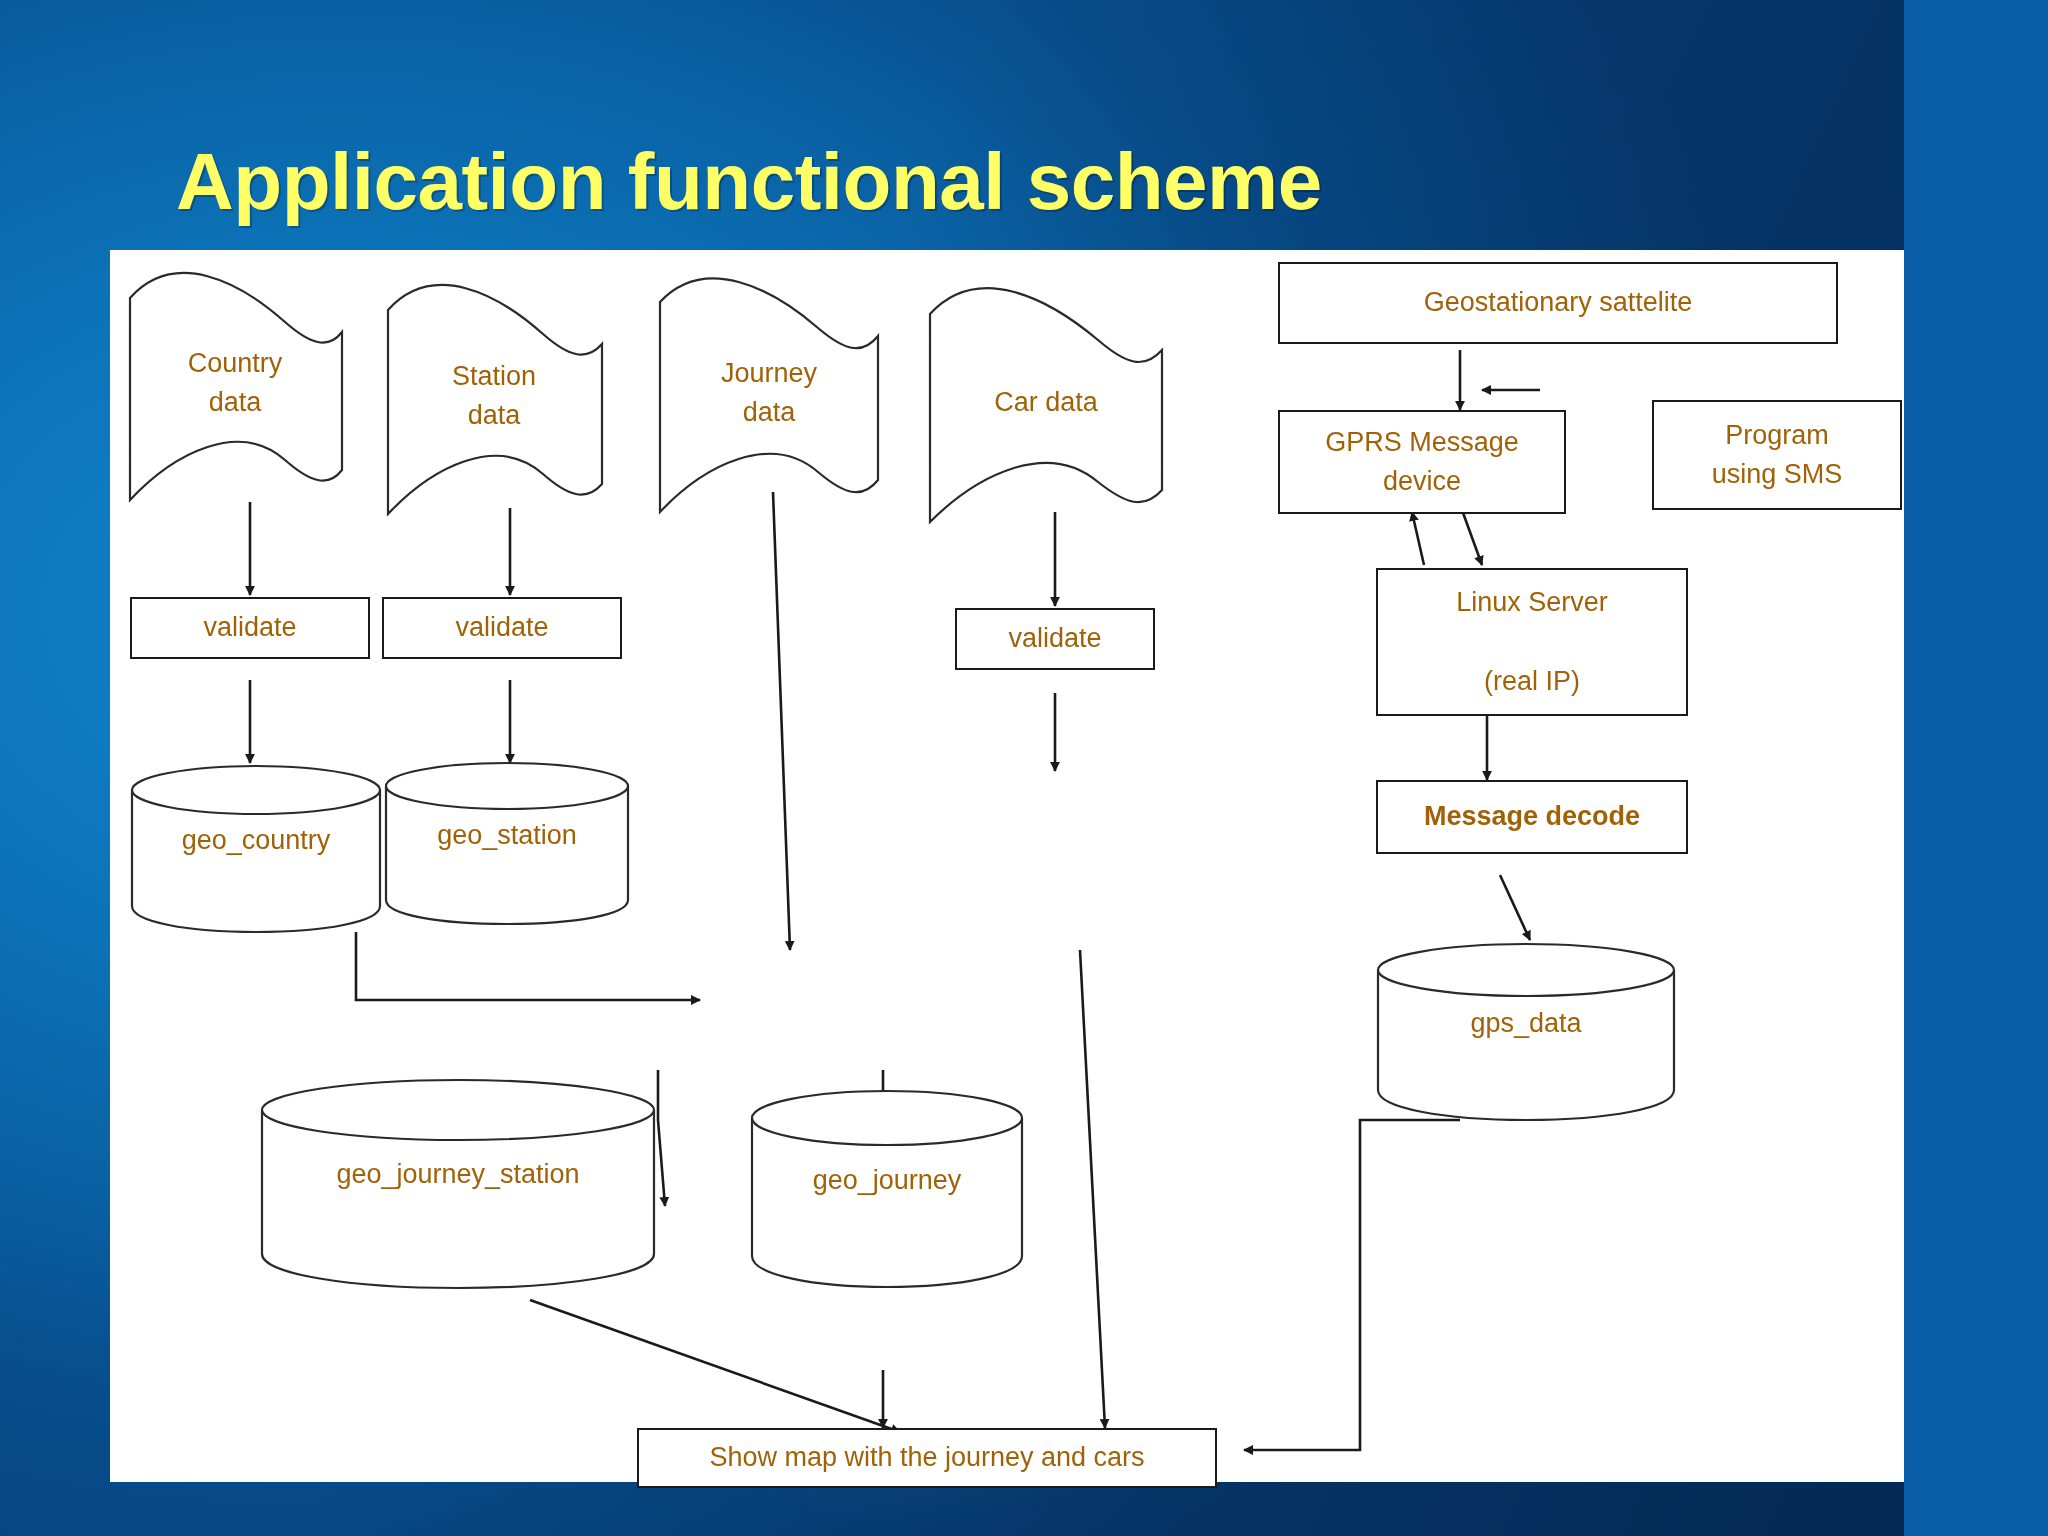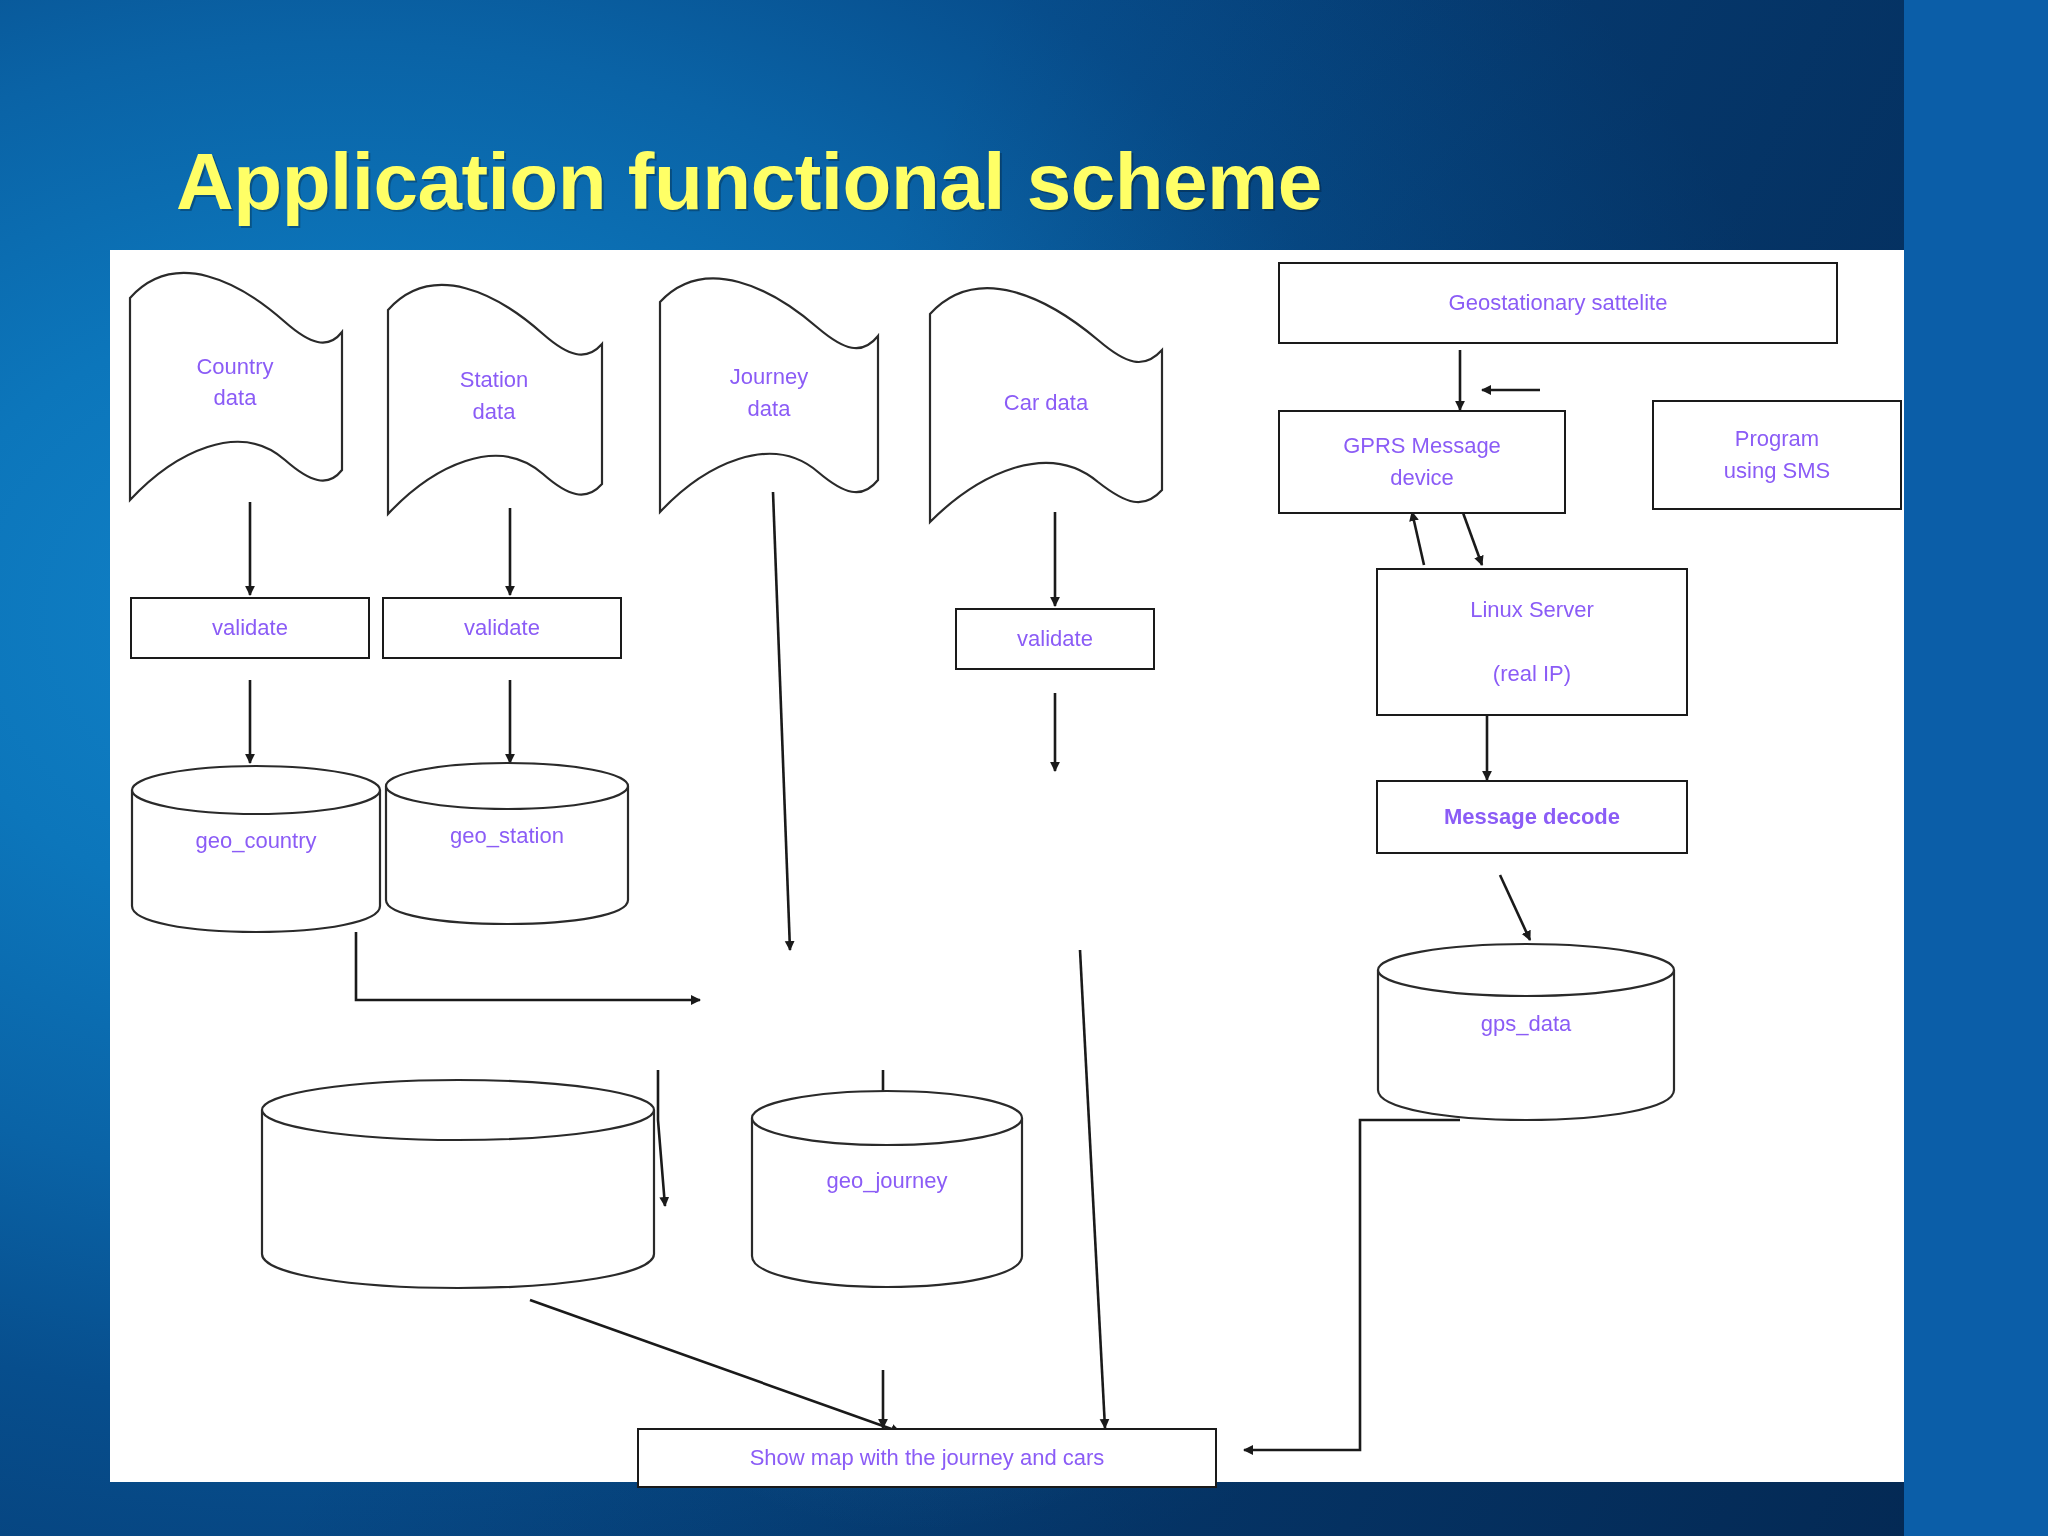--- a/index.html
+++ b/index.html
@@ -57,22 +57,22 @@
     top: 250px;
     width: 1822px;
     height: 1232px;
     background: #ffffff;
     z-index: 2;
   }
 
   
   .node-label {
     font-family: "Liberation Sans", sans-serif;
-    color: #8b5cf6;
-    font-size: 22px;
+    color: #a16207;
+    font-size: 27px;
     line-height: 1.45;
     text-align: center;
     white-space: pre-line;
     pointer-events: none;
   }
 
   
   .rect {
     position: absolute;
     box-sizing: border-box;
@@ -246,20 +246,21 @@
       <div class="cyl-text node-label">geo_station</div>
     </div>
 
 
 
     <div class="cyl" style="left:148px; top:826px; width:400px; height:216px;">
       <svg viewBox="0 0 400 216" preserveAspectRatio="none" aria-hidden="true">
         <path d="M4,34 L4,178 C4,198 92,212 200,212 C308,212 396,198 396,178 L396,34" fill="#ffffff" stroke="#2a2a2a" stroke-width="2.2"></path>
         <ellipse cx="200" cy="34" rx="196" ry="30" fill="#ffffff" stroke="#2a2a2a" stroke-width="2.2"></ellipse>
       </svg>
+      <div class="cyl-text node-label">geo_journey_station</div>
     </div>
 
     <div class="cyl" style="left:638px; top:838px; width:278px; height:202px;">
       <svg viewBox="0 0 278 202" preserveAspectRatio="none" aria-hidden="true">
         <path d="M4,30 L4,168 C4,187 66,199 139,199 C212,199 274,187 274,168 L274,30" fill="#ffffff" stroke="#2a2a2a" stroke-width="2.2"></path>
         <ellipse cx="139" cy="30" rx="135" ry="27" fill="#ffffff" stroke="#2a2a2a" stroke-width="2.2"></ellipse>
       </svg>
       <div class="cyl-text node-label">geo_journey</div>
     </div>
 

